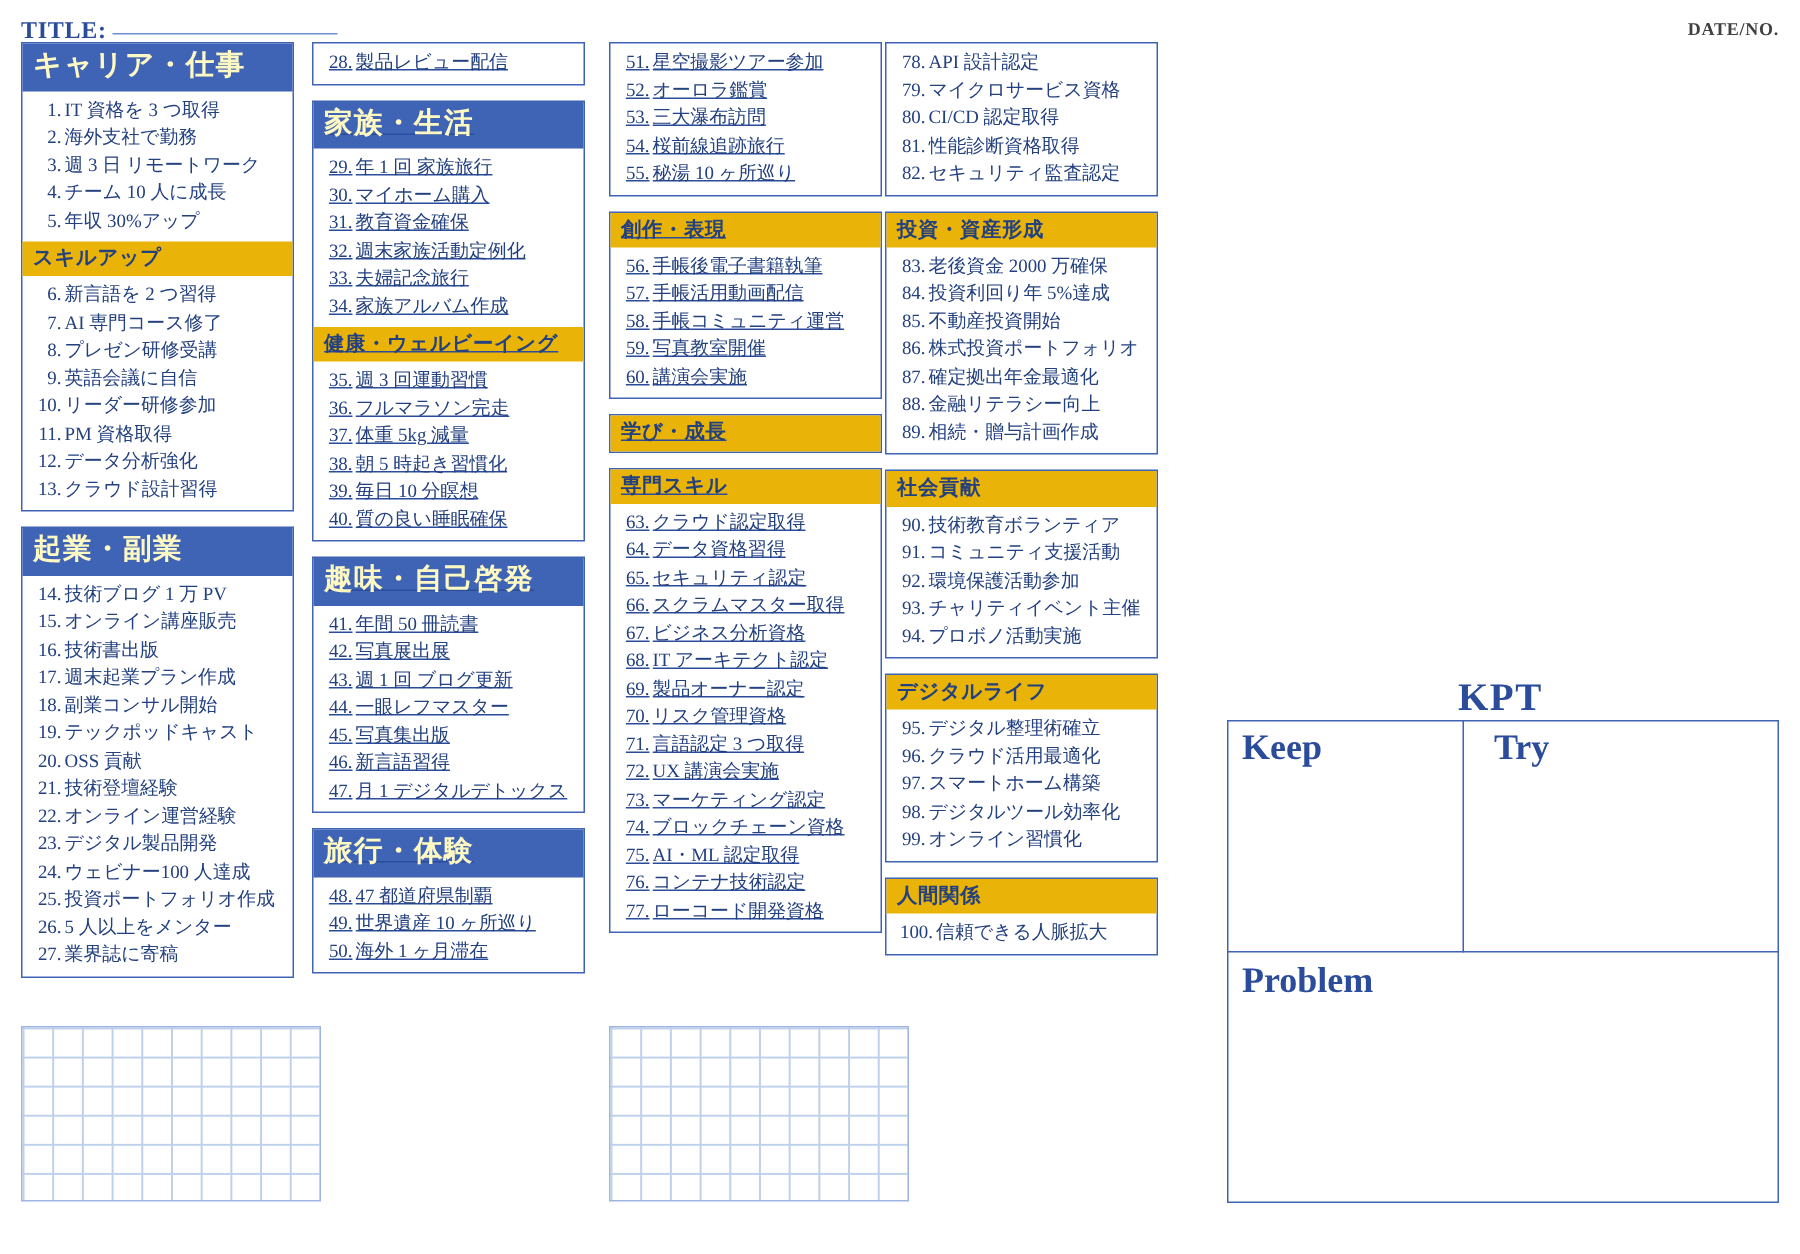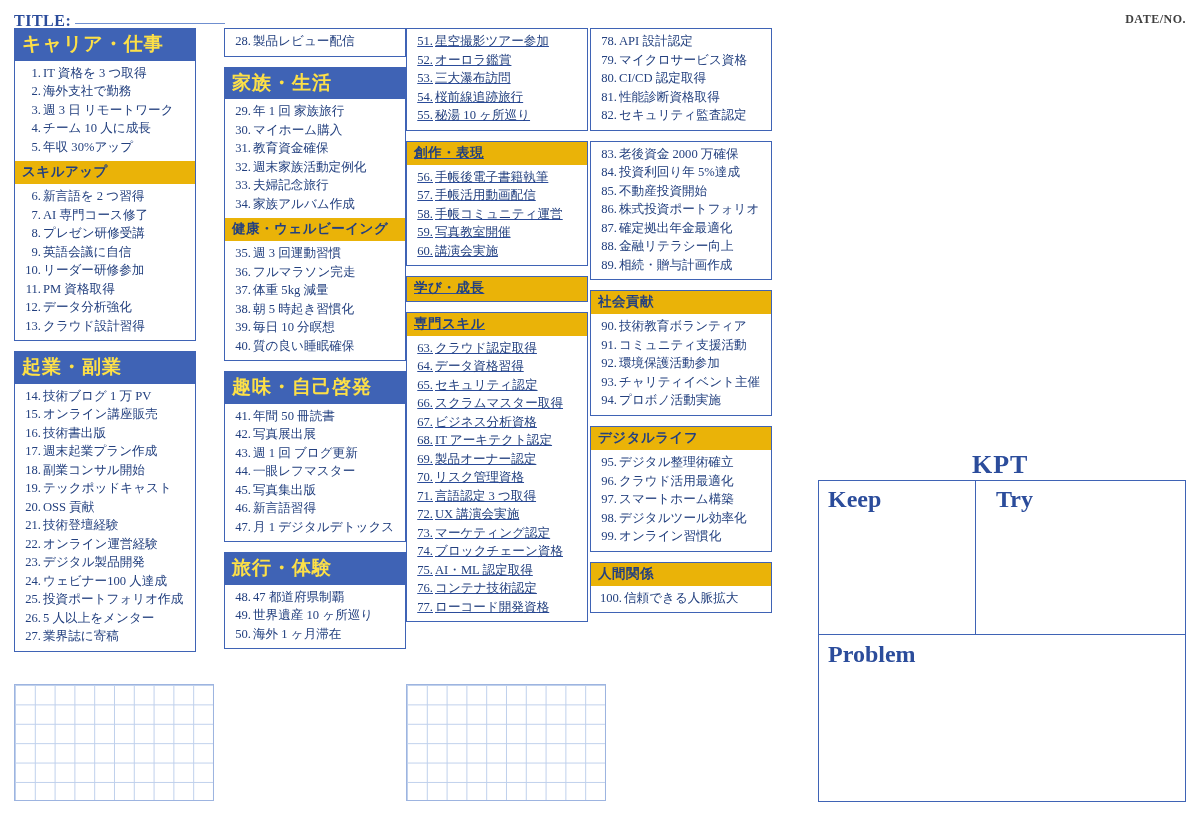--- a/index.html
+++ b/index.html
@@ -47,34 +47,34 @@
     color: #404040;
   }
 
   
   .col {
     position: absolute;
     top: 28px;
     width: 182px;
   }
   .col1 { left: 14px; }
-  .col2 { left: 224px; }
+  .col2 { left: 208px; text-decoration: underline; }
   .col3 { left: 406px; text-decoration: underline; }
   .col4 { left: 590px; }
 
   .block {
     border: 1.2px solid #3f63b5;
     margin-bottom: 10px;
     background: #ffffff;
     box-sizing: border-box;
   }
 
   .bighead {
     background: #3f63b5;
-    color: #fde047;
+    color: #fef9c3;
     font-size: 19px;
     font-weight: bold;
     line-height: 1.45;
     padding: 1px 7px 3px 7px;
     letter-spacing: 1px;
     font-family: "Liberation Serif", serif;
   }
   .smallhead {
     background: #eab308;
     color: #23407f;
@@ -556,20 +556,21 @@
             <span class="num">81.</span>
             <span class="txt">性能診断資格取得</span>
           </li>
           <li>
             <span class="num">82.</span>
             <span class="txt">セキュリティ監査認定</span>
           </li>
         </ul>
       </div>
       <div class="block">
+        <div class="smallhead">投資・資産形成</div>
         <ul class="items">
           <li>
             <span class="num">83.</span>
             <span class="txt">老後資金 2000 万確保</span>
           </li>
           <li>
             <span class="num">84.</span>
             <span class="txt">投資利回り年 5%達成</span>
           </li>
           <li>

